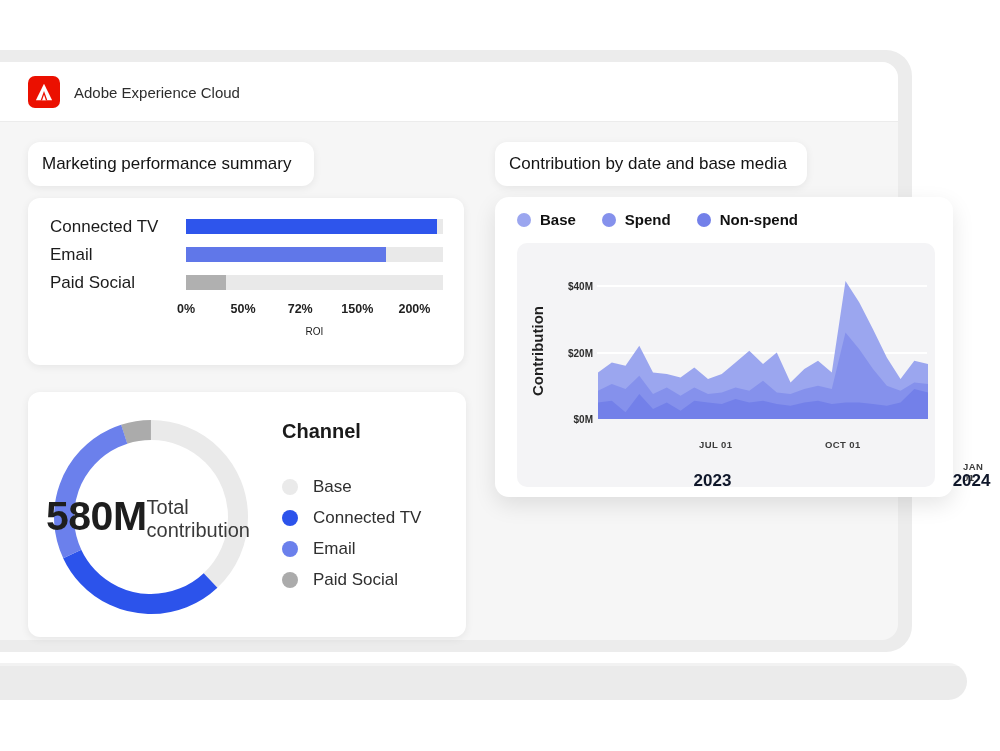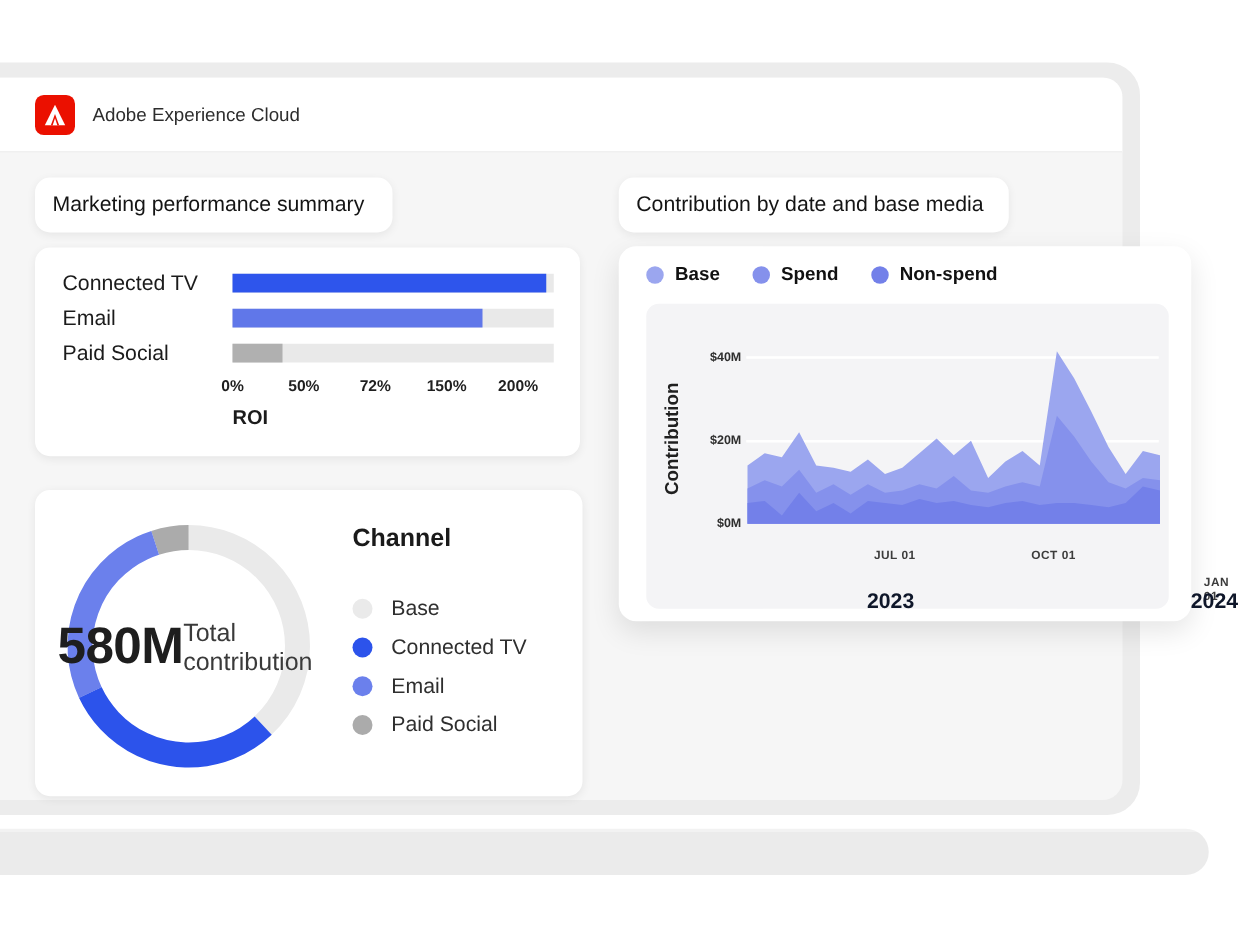--- a/index.html
+++ b/index.html
@@ -31,22 +31,22 @@
 
   
   .roi-card { left:28px; top:198px; width:436px; height:167px; }
   .roi-row { position:absolute; left:0; height:28px; width:100%; }
   .roi-label { position:absolute; left:22px; top:3px; font-size:17px; color:#1B1B1B; }
   .roi-track { position:absolute; left:158px; top:5px; width:257px; height:15px; background:#E9E9E9; }
   .roi-fill { position:absolute; left:0; top:0; height:15px; }
   .roi-ticks { position:absolute; left:158px; top:104px; width:257px; height:16px; }
   .roi-tick { position:absolute; top:0; transform:translateX(-50%); font-size:12.5px;
     font-weight:600; color:#1F1F1F; }
-  .roi-axis-title { position:absolute; left:158px; top:128px; width:257px; 
-    font-size:16px; font-weight:700; color:#1B1B1B; }
+  .roi-axis-title { position:absolute; left:158px; top:128px; width:257px; text-align:center;
+    font-size:10px; font-weight:400; color:#1B1B1B; }
 
   
   .donut-card { left:28px; top:392px; width:438px; height:245px; }
   .donut-svg { position:absolute; left:18px; top:20px; }
   .donut-center { position:absolute; left:18px; top:20px; width:210px; height:210px;
     display:flex; flex-direction:row; align-items:center; justify-content:center; }
   .donut-value { font-size:41px; font-weight:800; color:#1E1E1E; letter-spacing:-0.5px; line-height:1.05; }
   .donut-sub { font-size:20px; color:#3A3A3A; margin-top:4px; }
   .donut-legend { position:absolute; left:254px; top:28px; }
   .legend-title { font-size:20px; font-weight:700; color:#1A1A1A; margin-bottom:28px; }

